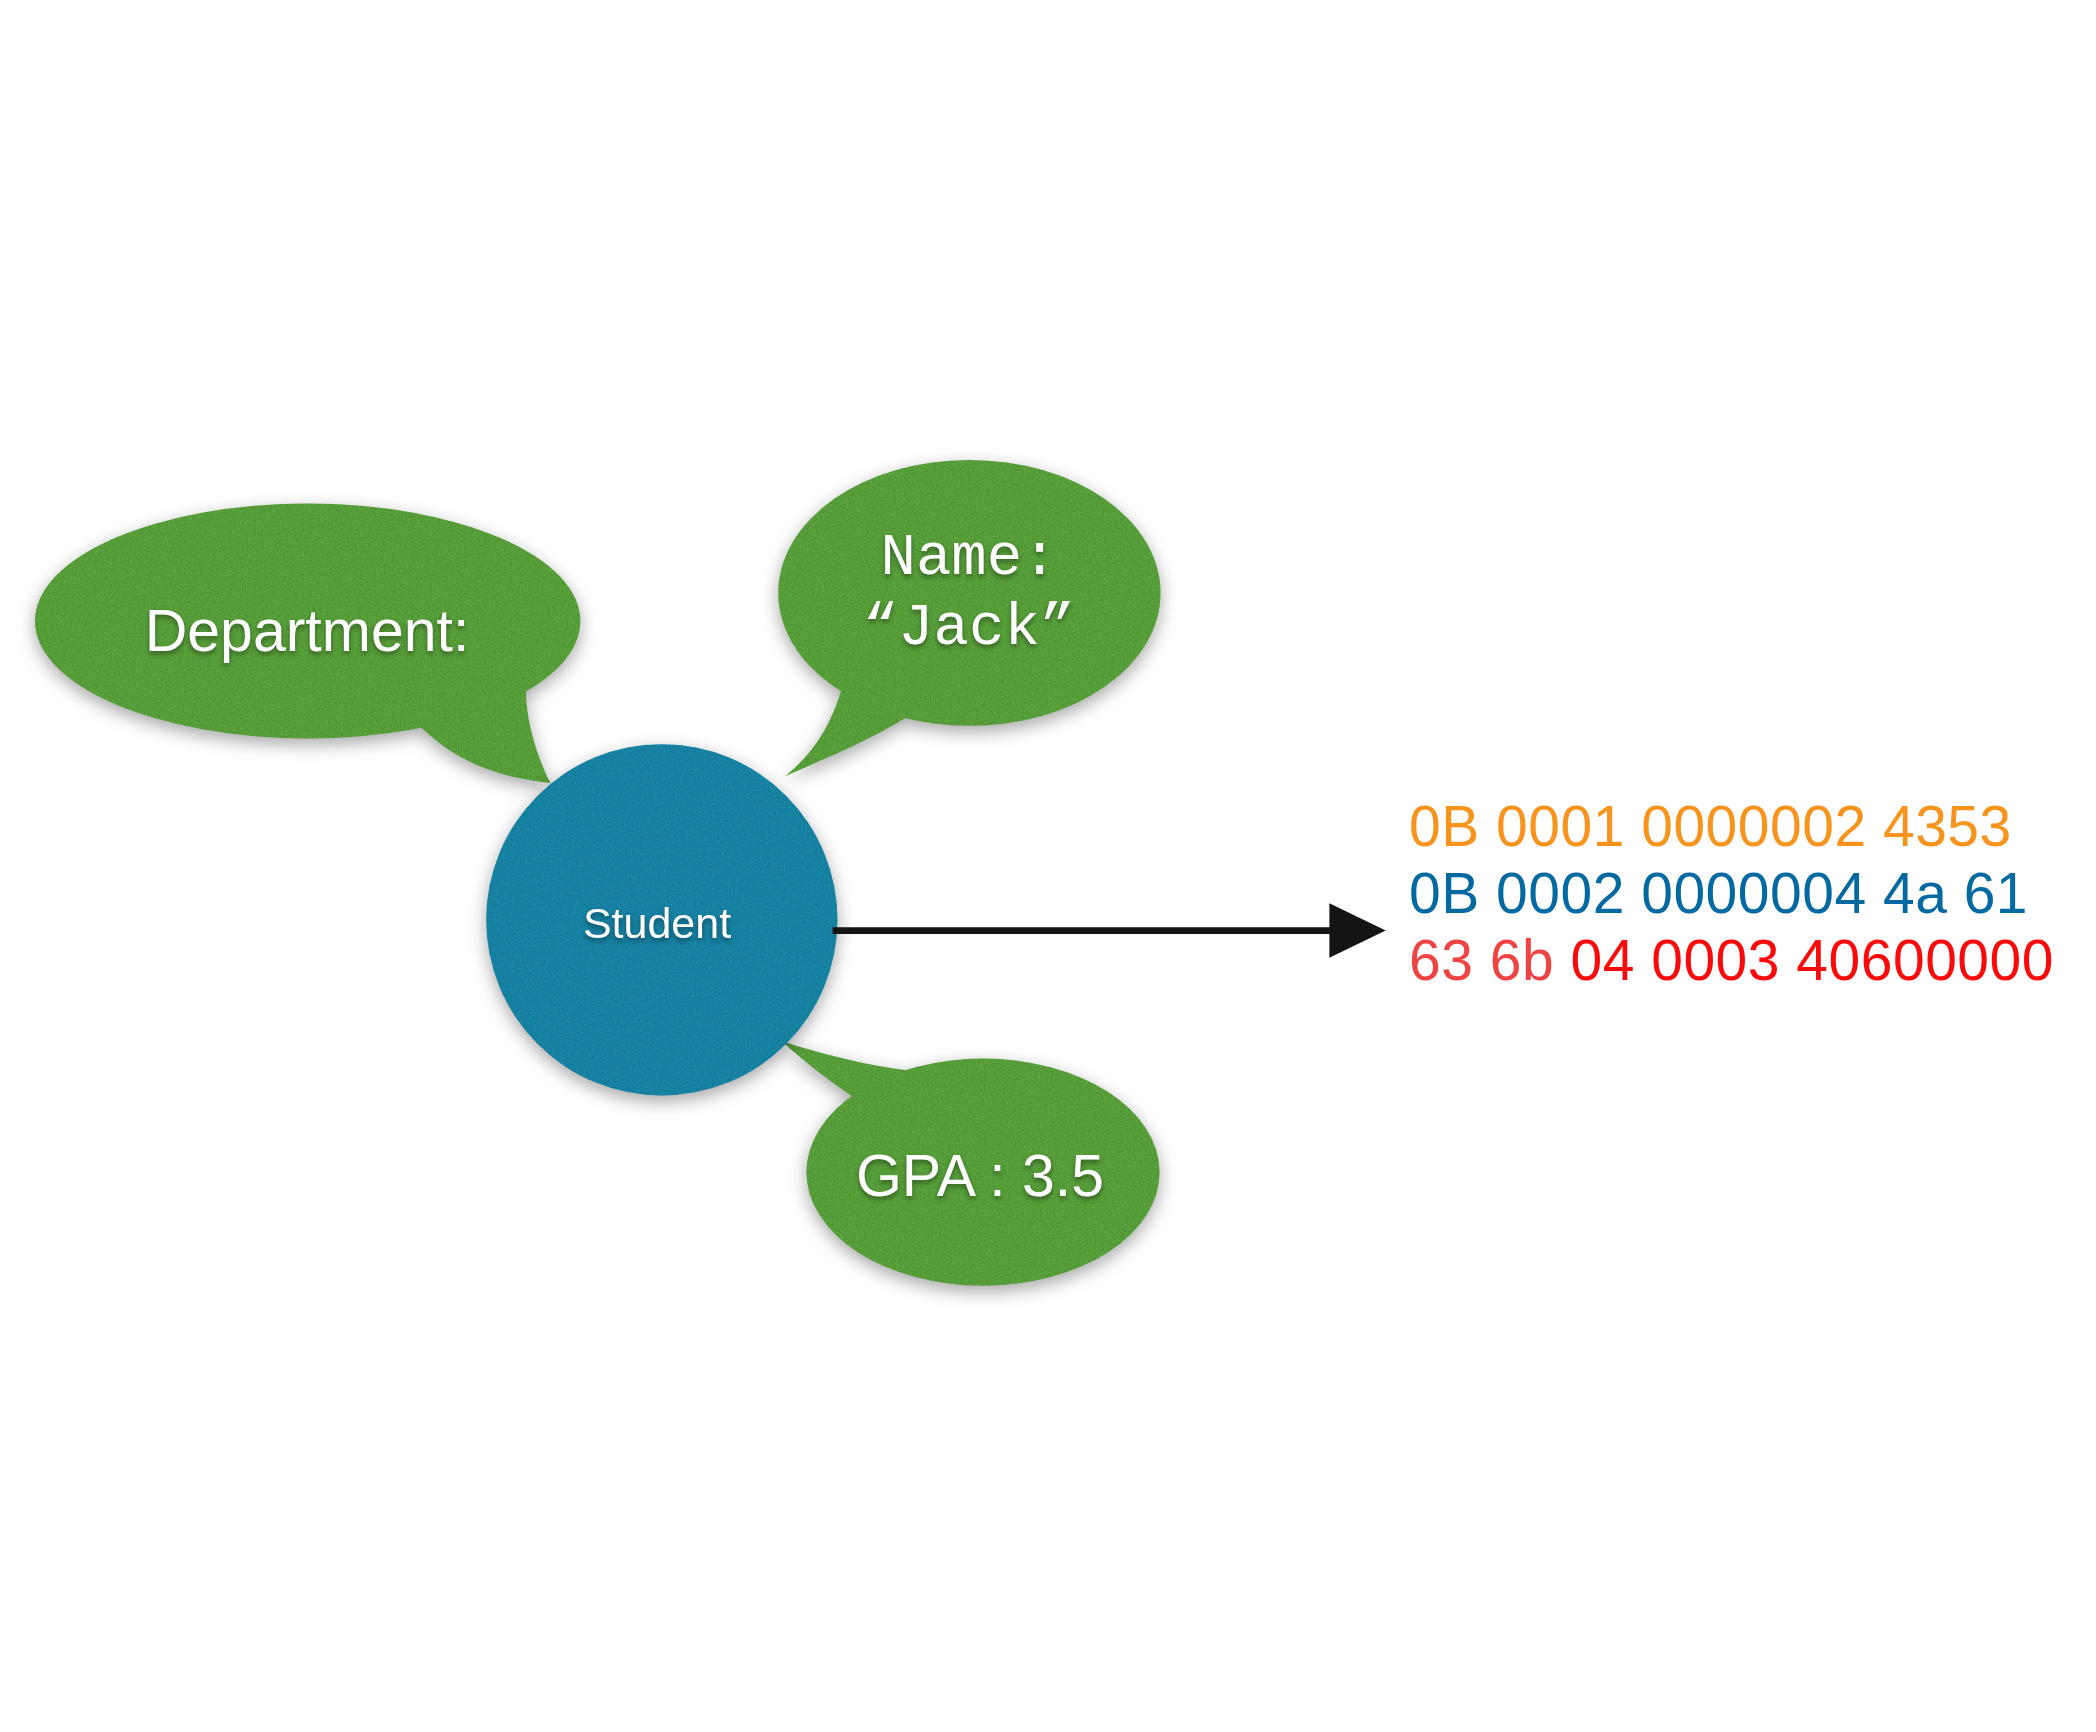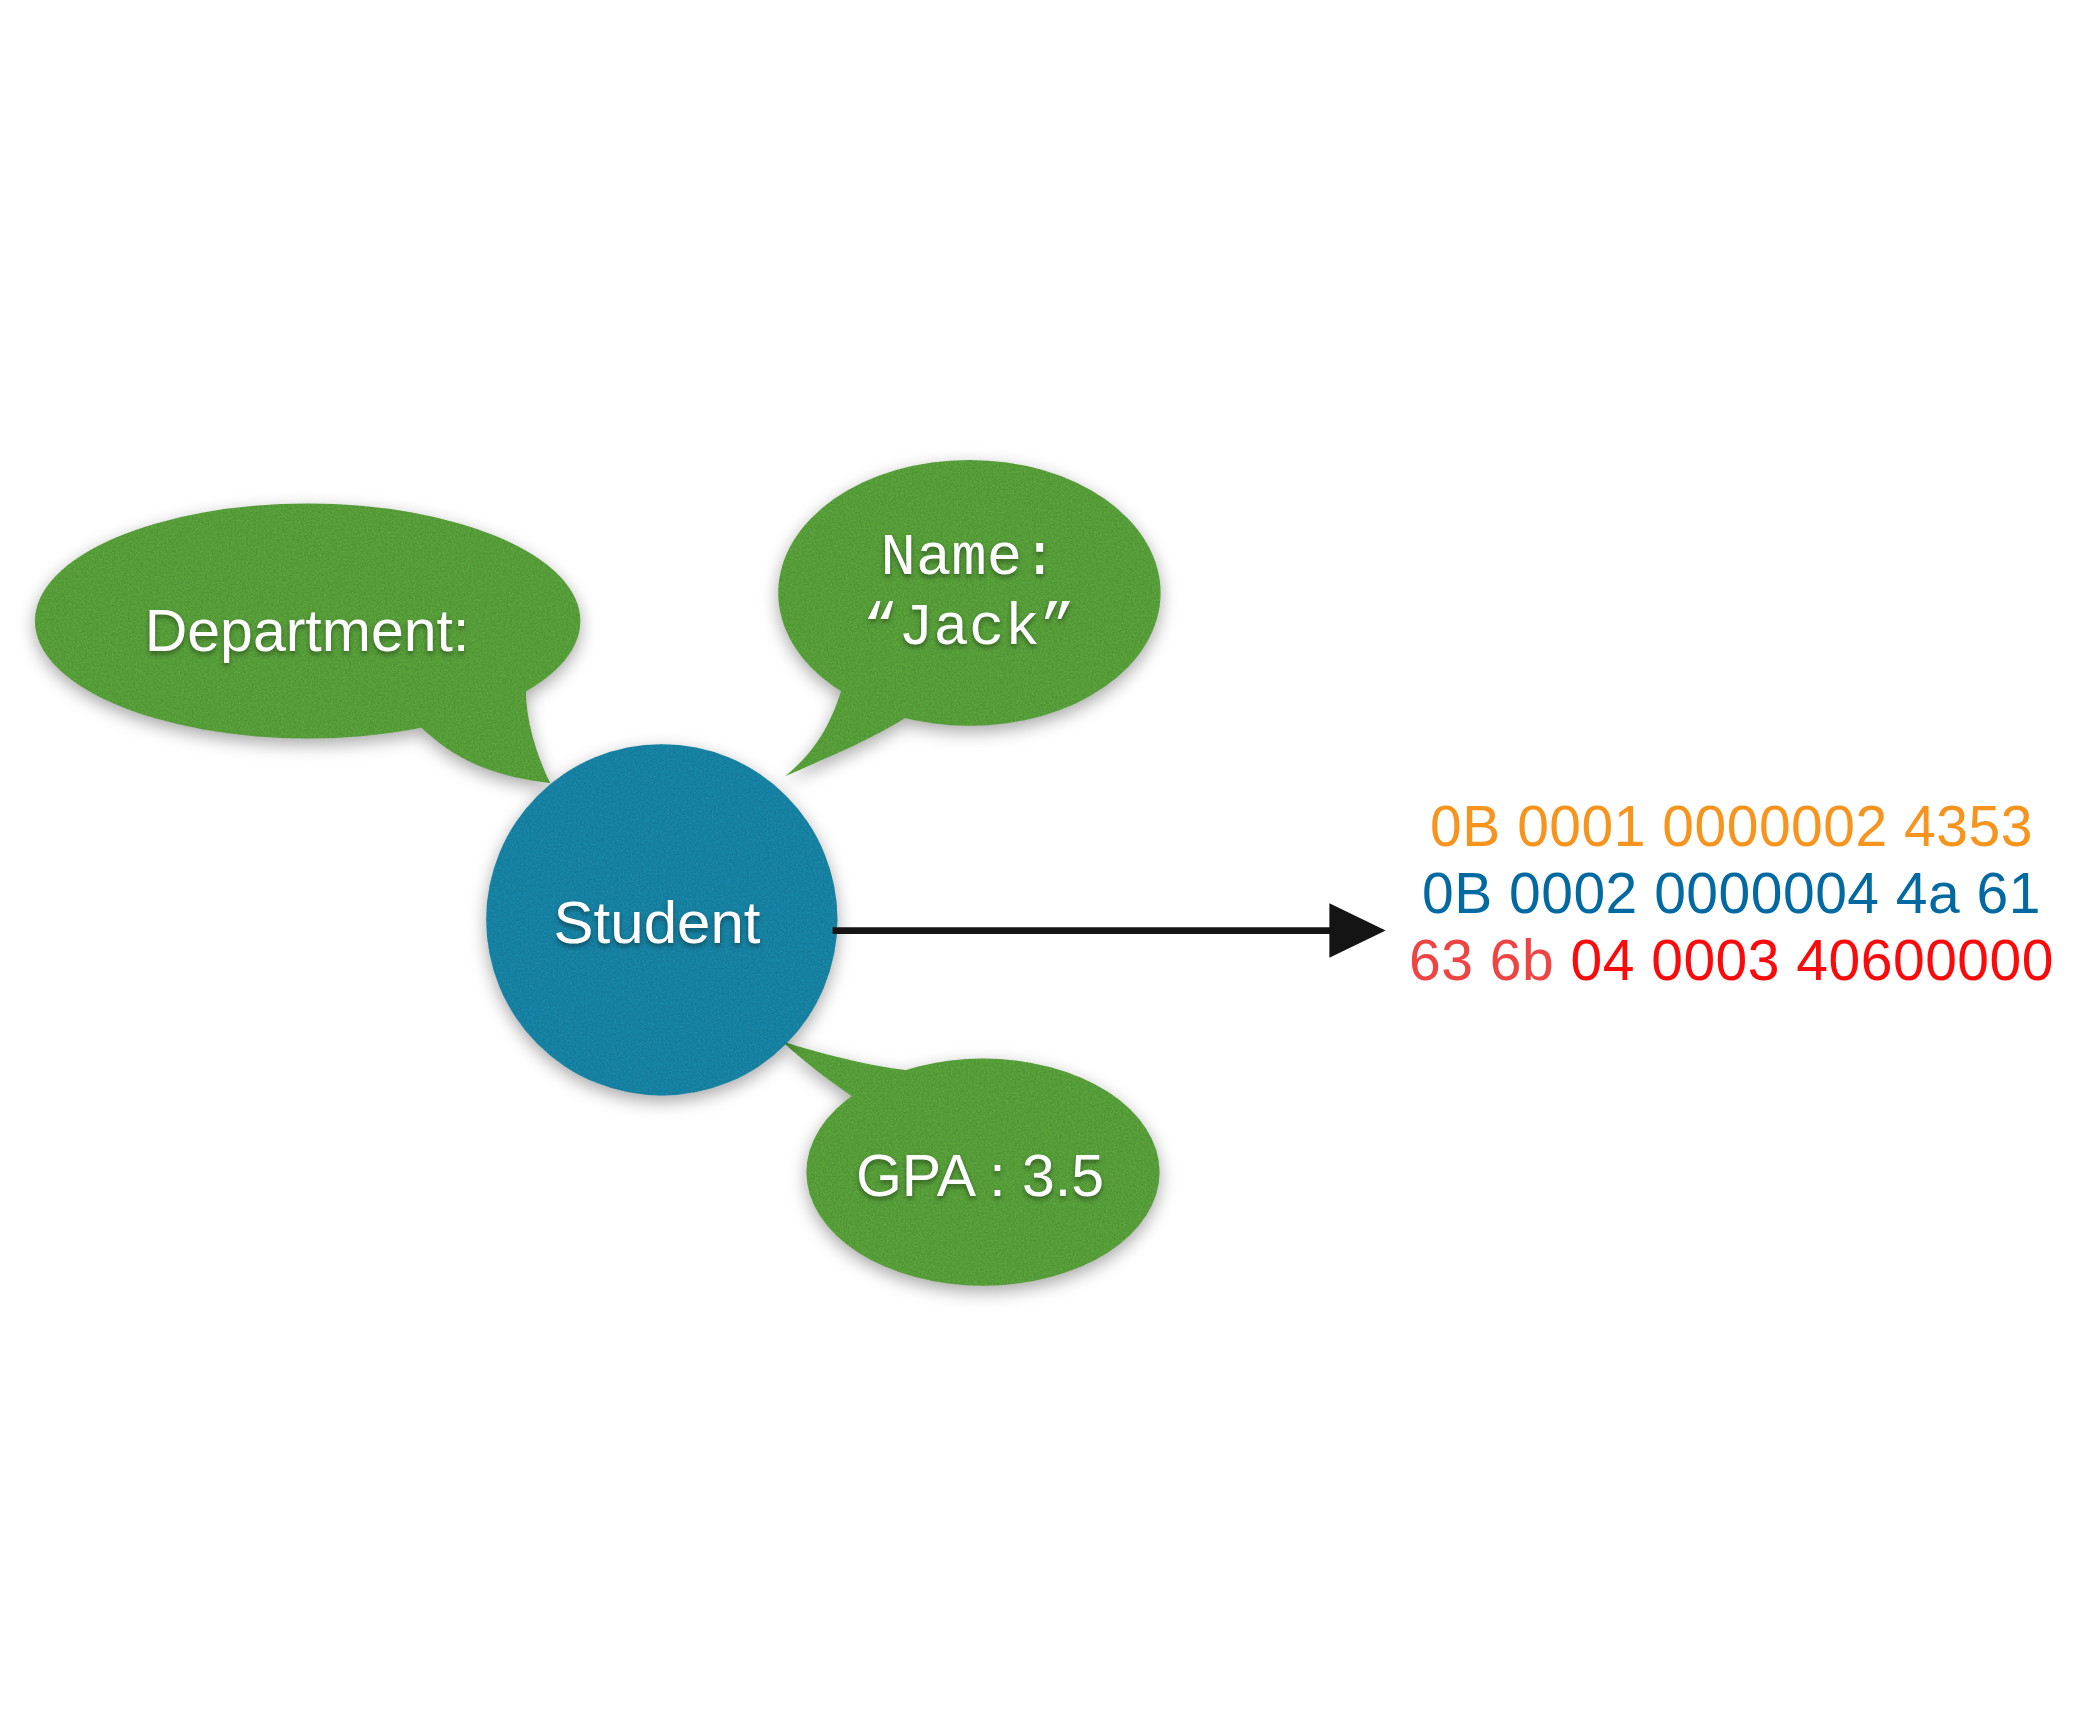--- a/index.html
+++ b/index.html
@@ -16,31 +16,31 @@
   .label {
     position: absolute;
     transform: translate(-50%, -50%);
     color: #ffffff;
     text-align: center;
     white-space: nowrap;
     text-shadow: 0 2.9px 5.8px rgba(0,0,0,0.40);
   }
   .bubble-label { font-size: 59px; line-height: 70px; }
   .bubble-label .lline { display: block; }
-  #student-label { font-size: 60px; line-height: 70px; }
+  #student-label { font-size: 43px; line-height: 70px; }
 
   #hex {
     position: absolute;
     left: 1409px; top: 793px;
     font-size: 57px;
     line-height: 67px;
     white-space: nowrap;
     letter-spacing: 0.5px;
   }
-  .hexline { height: 67px; text-align: center; }
+  .hexline { height: 67px; }
 
   .shadowed { filter: drop-shadow(0 6px 9px rgba(0,0,0,0.35)); }
 </style>
 </head>
 <body>
 
 <div id="stage">
 
   <svg id="shapes" width="2096" height="1732" viewBox="0 0 2160 1785">
     <defs>

